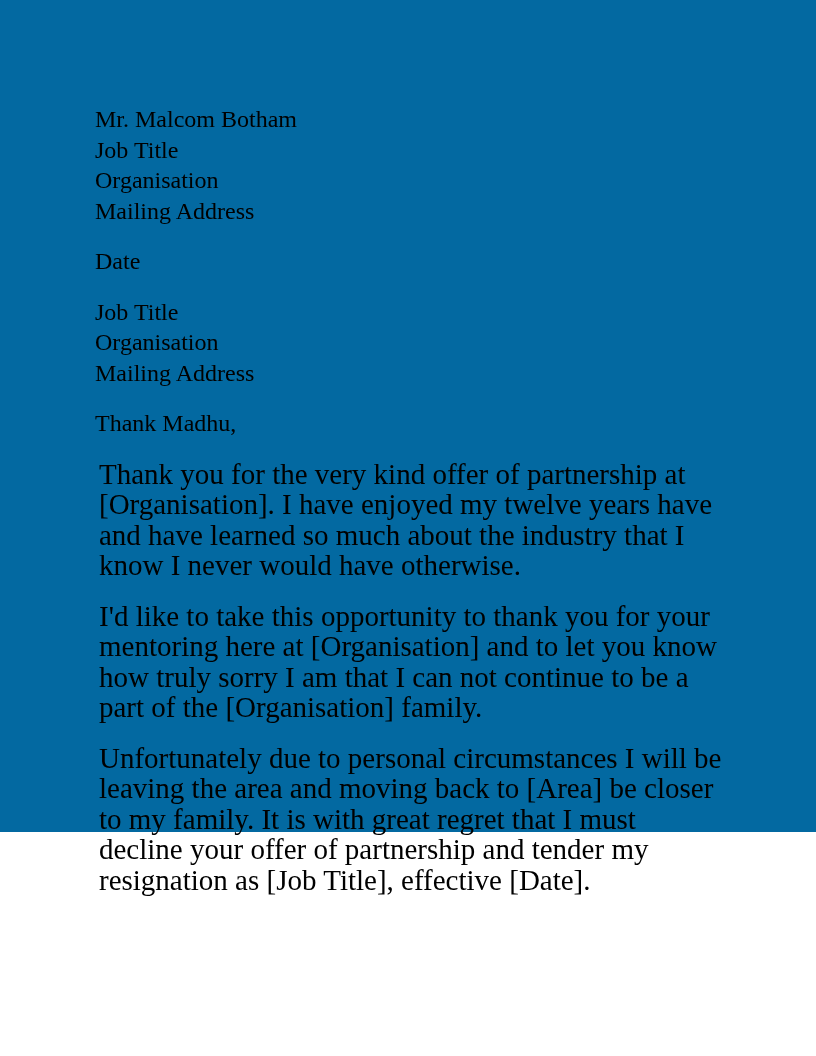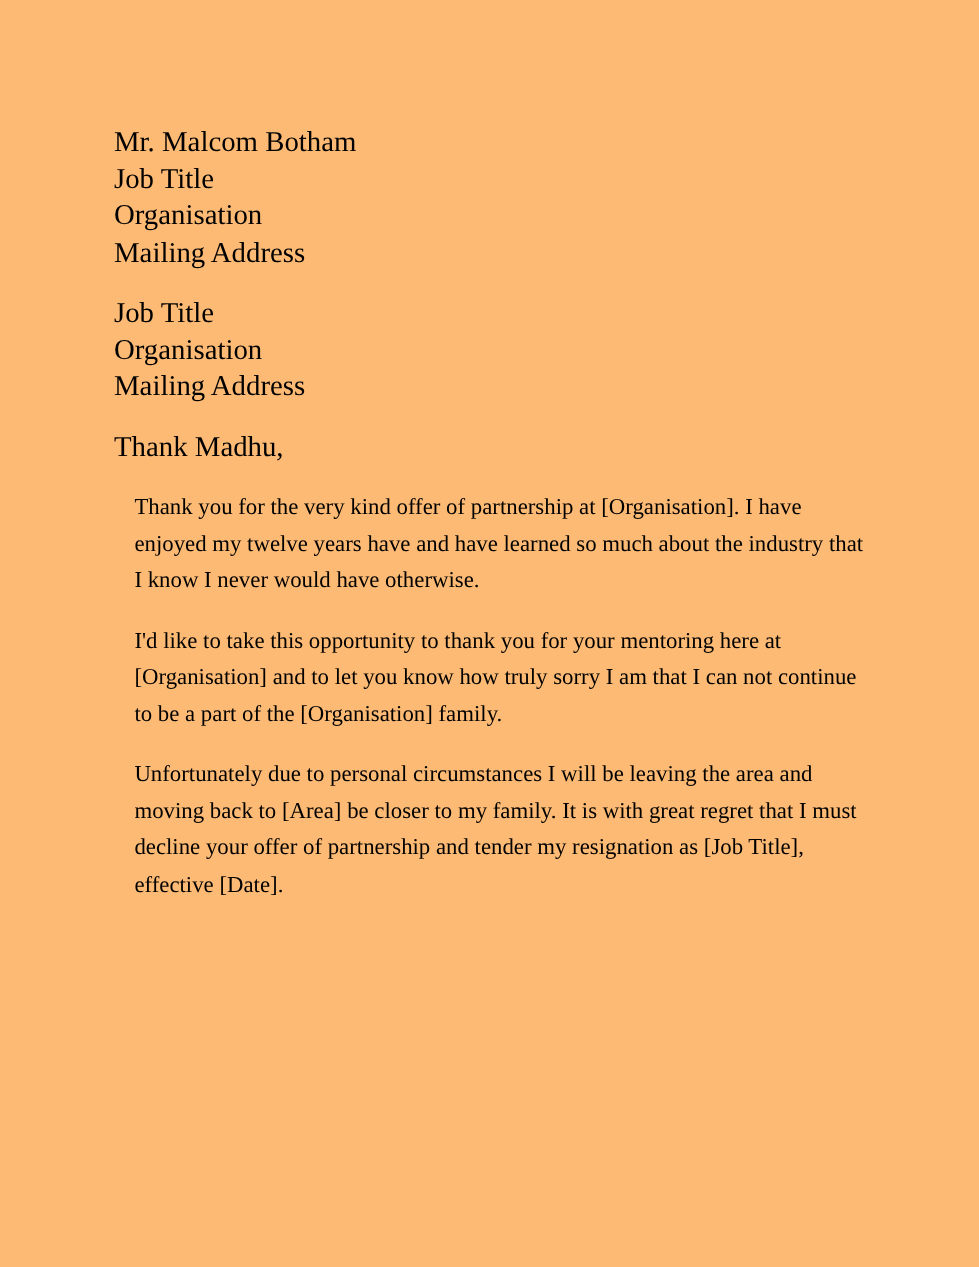--- a/index.html
+++ b/index.html
@@ -12,64 +12,67 @@
     width: 816px;
     height: 1056px;
     font-family: "Liberation Serif", "DejaVu Serif", serif;
     color: #000000;
     -webkit-font-smoothing: antialiased;
   }
   .page {
     position: relative;
     box-sizing: border-box;
     width: 816px;
-    height: 1056px;
-    background: #fdba74;
+    height: 832px;
+    background: #0369a1;
     padding: 104px 110px 0 95px;
   }
   .letter {
     width: 628px;
   }
   .block {
     font-size: 24px;
     line-height: 30.5px;
     margin: 0 0 20px 0;
     text-align: left;
     white-space: normal;
   }
   .block:last-child {
     margin-bottom: 0;
   }
   .line {
     display: block;
   }
   .paragraph {
-    font-size: 19px;
+    font-size: 29px;
     line-height: 30.5px;
-    margin: 0 0 20px 17px;
+    margin: 0 0 20px 4px;
   }
   .address-block .line,
   .date-block .line,
   .salutation-block .line {
     display: block;
   }
 </style>
 </head>
 <body>
 
 <div class="page">
   <div class="letter">
 
     <div class="block address-block">
       <span class="line">Mr. Malcom Botham</span>
       <span class="line">Job Title</span>
       <span class="line">Organisation</span>
       <span class="line">Mailing Address</span>
     </div>
 
+    <div class="block date-block">
+      <span class="line">Date</span>
+    </div>
 
     <div class="block address-block">
       <span class="line">Job Title</span>
       <span class="line">Organisation</span>
       <span class="line">Mailing Address</span>
     </div>
 
     <div class="block salutation-block">
       <span class="line">Thank Madhu,</span>
     </div>

